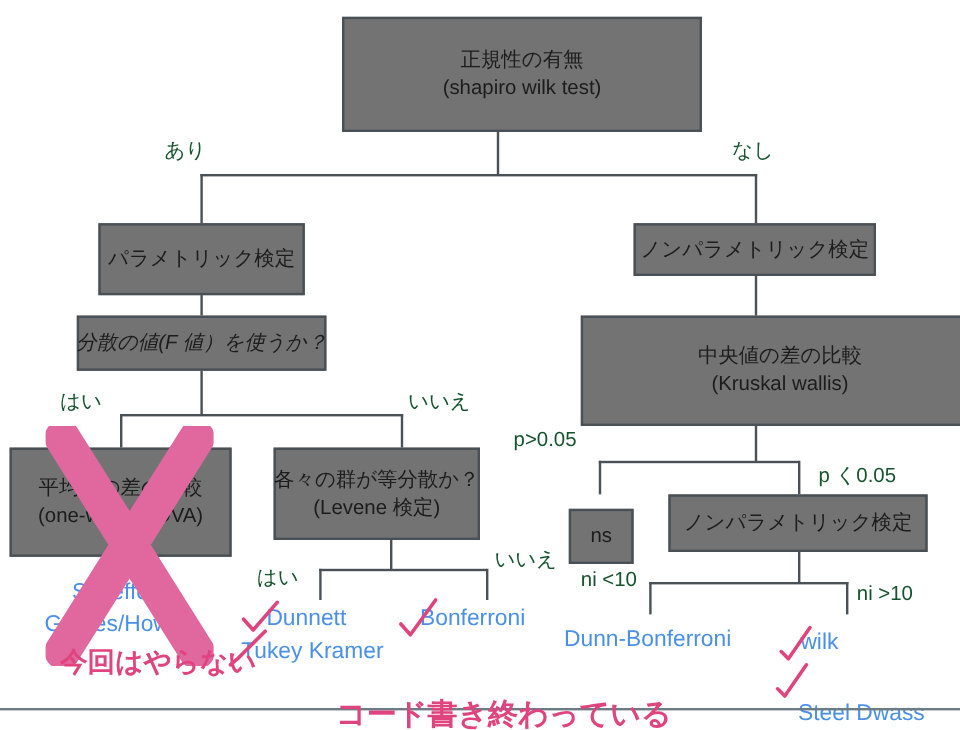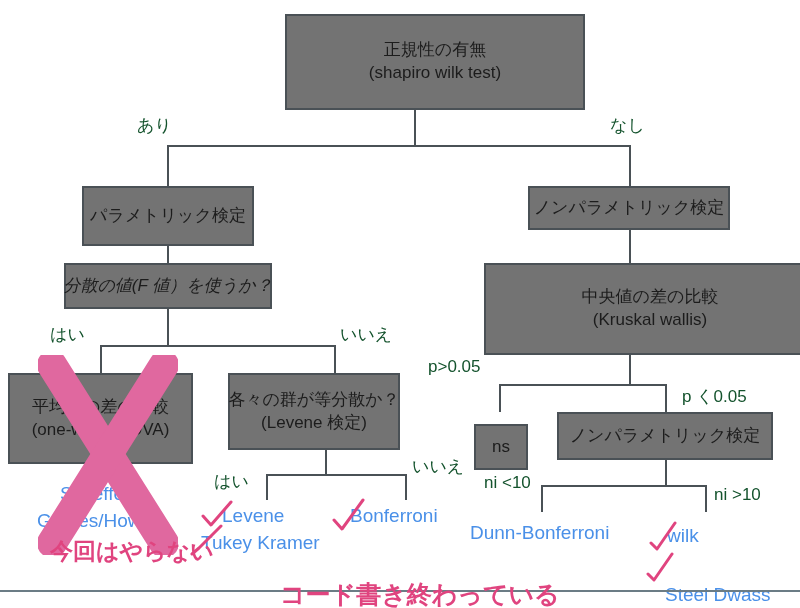--- a/index.html
+++ b/index.html
@@ -127,21 +127,21 @@
   <div class="edge h" style="left:266px; top:474px; width:140px;"></div>
   <div class="edge v" style="left:266px; top:474px; height:26px;"></div>
   <div class="edge v" style="left:405px; top:474px; height:26px;"></div>
 
   <div class="elabel" style="left:214px; top:470px;">はい</div>
   <div class="elabel" style="left:412px; top:455px;">いいえ</div>
 
   <div class="leaf" style="left:60px; top:483px;">Scheffe</div>
   <div class="leaf" style="left:37px; top:510px;">Games/Howell</div>
 
-  <div class="leaf" style="left:222px; top:505px;">Levene</div>
+  <div class="leaf" style="left:222px; top:505px;">Dunnett</div>
   <div class="leaf" style="left:201px; top:532px;">Tukey Kramer</div>
   <div class="leaf" style="left:350px; top:505px;">Bonferroni</div>
 
   <div class="node" style="left:528px; top:186px; width:202px; height:44px;">
     <span class="ln">ノンパラメトリック検定</span>
   </div>
 
   <div class="edge v" style="left:629px; top:230px; height:33px;"></div>
 
   <div class="node" style="left:484px; top:263px; width:332px; height:92px;">

